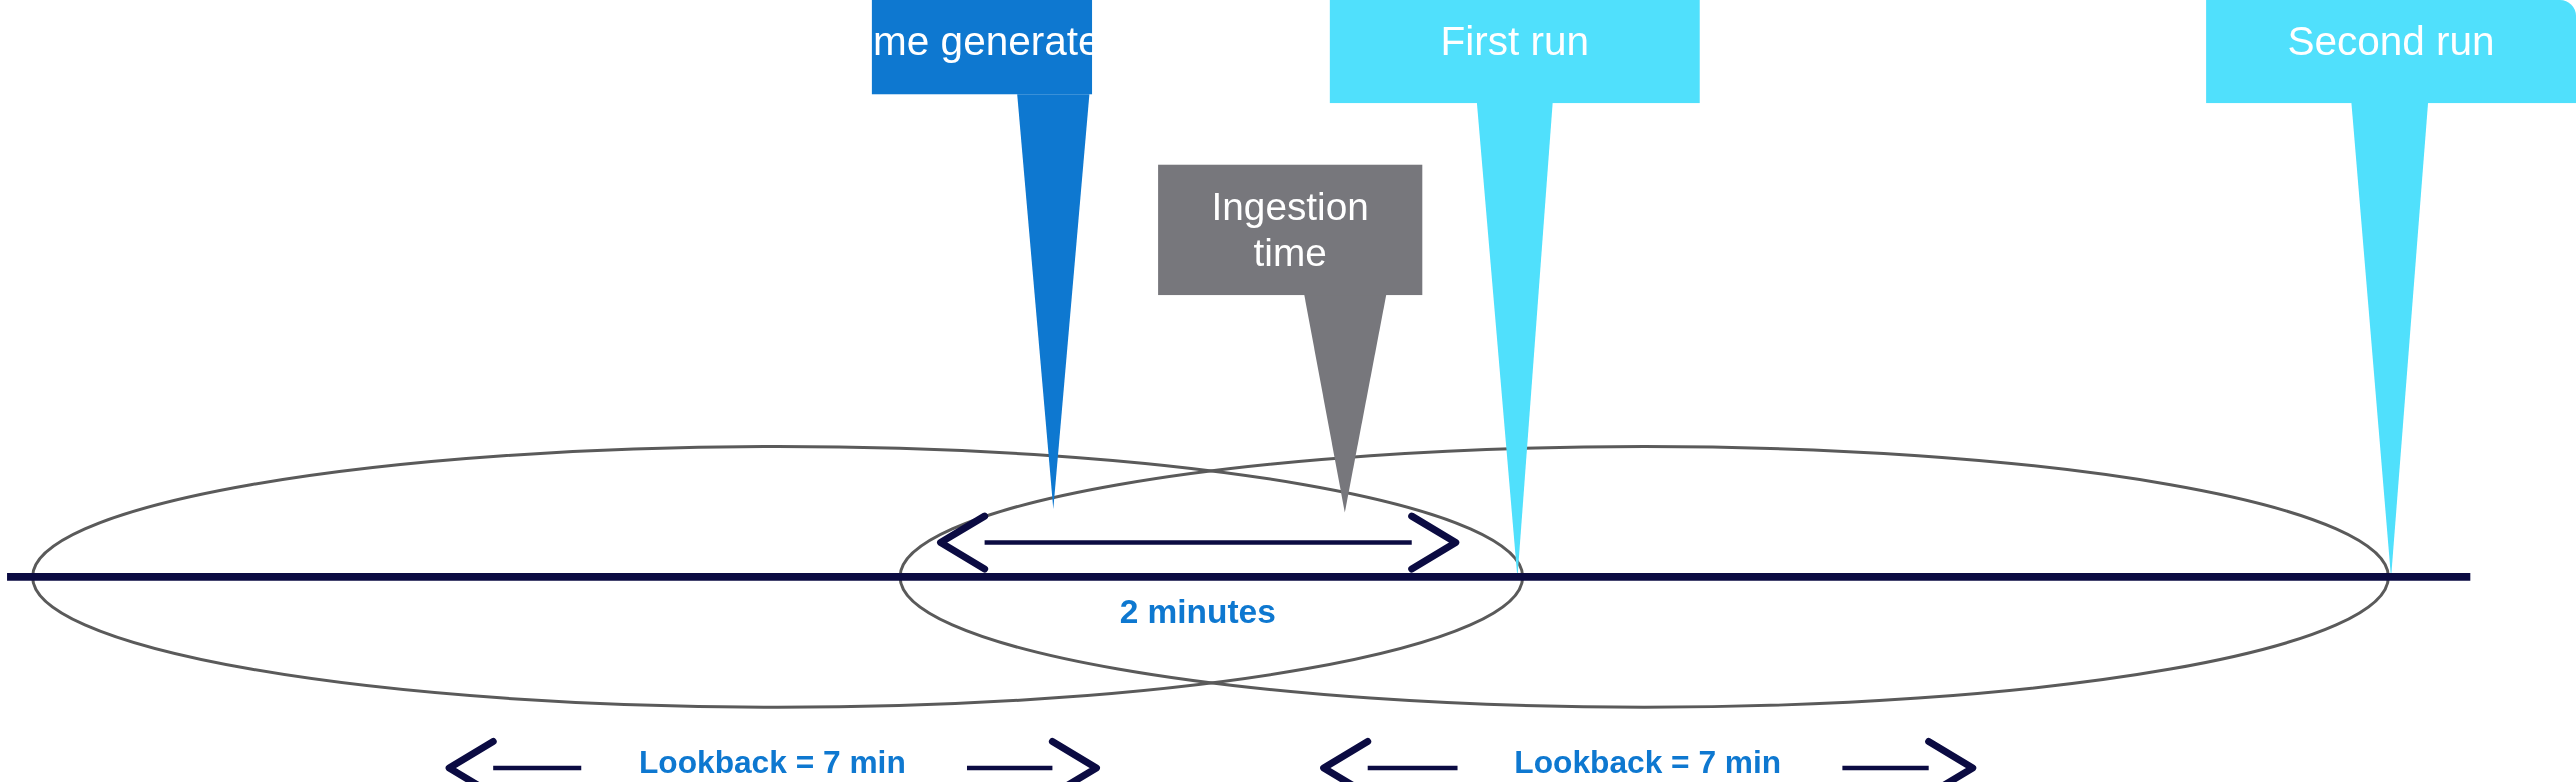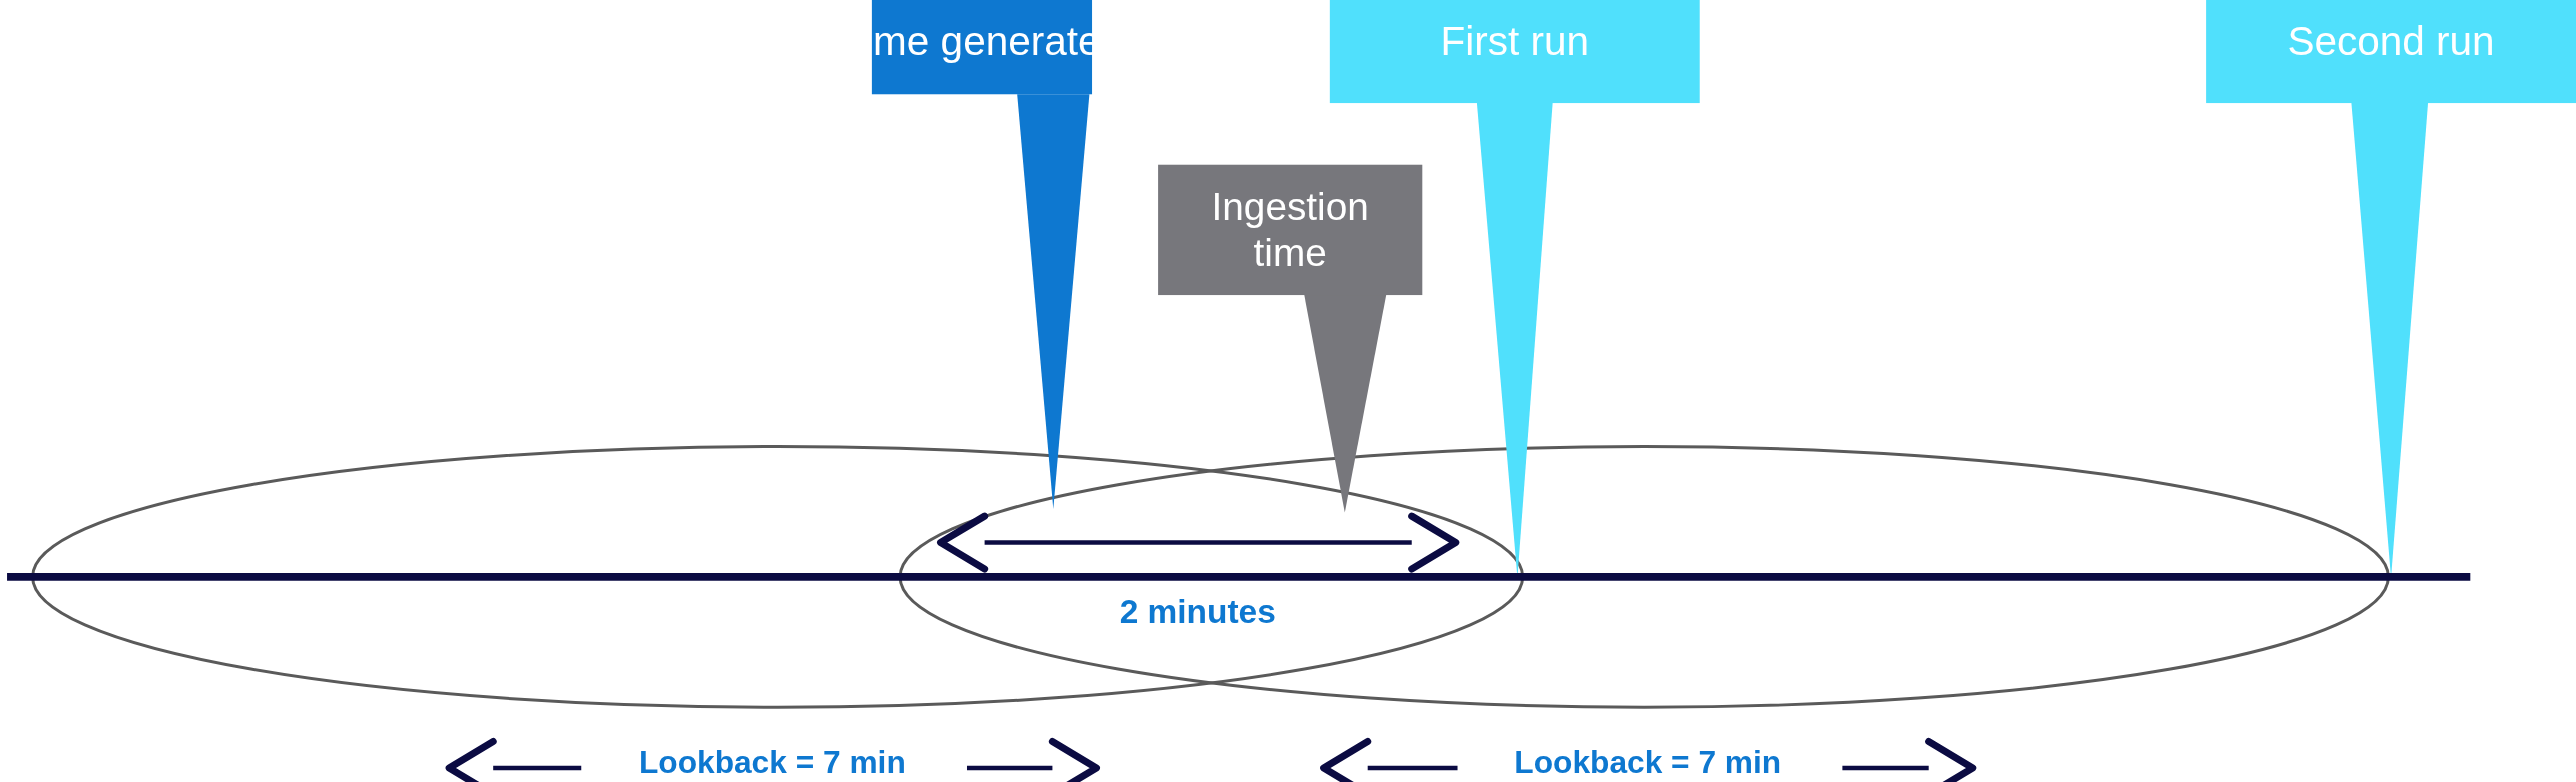--- a/index.html
+++ b/index.html
@@ -9,20 +9,21 @@
   }
   body {
     font-family: "Liberation Sans", sans-serif;
   }
   #stage {
     position: relative;
     width: 2576px;
     height: 783px;
     background: #ffffff;
     overflow: hidden;
+    border-radius: 16px;
   }
   #diagram-svg {
     position: absolute;
     top: 0;
     left: 0;
     width: 2576px;
     height: 783px;
   }
   .callout-label {
     fill: #ffffff;

